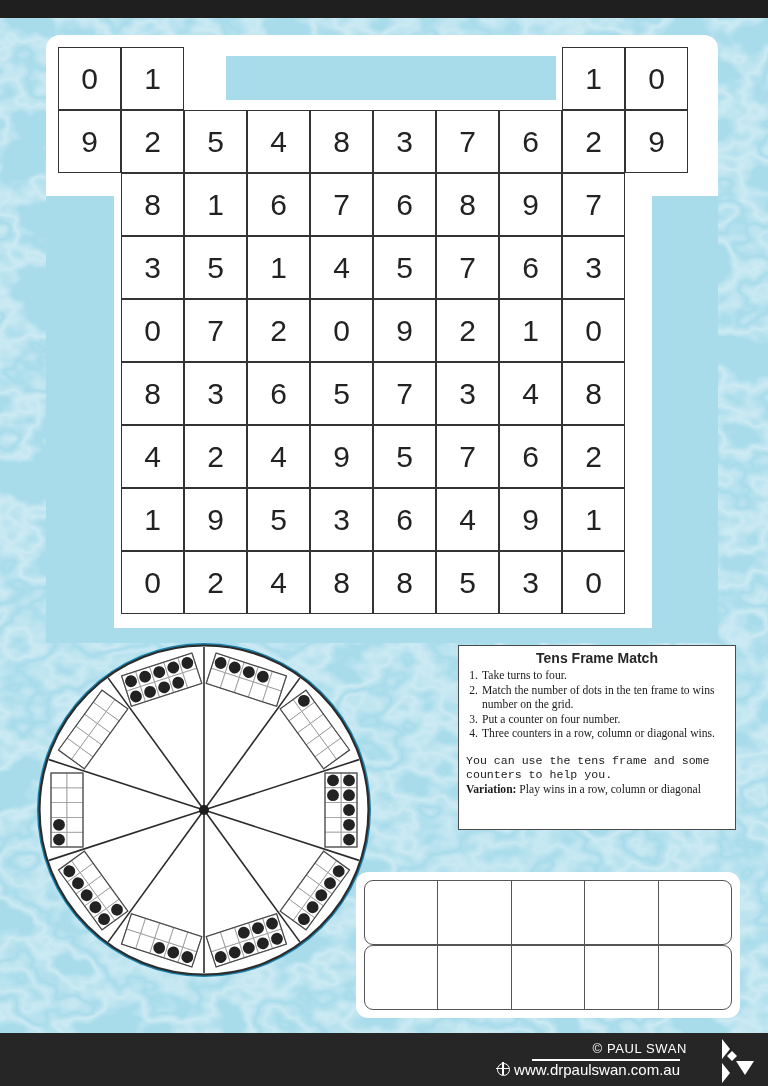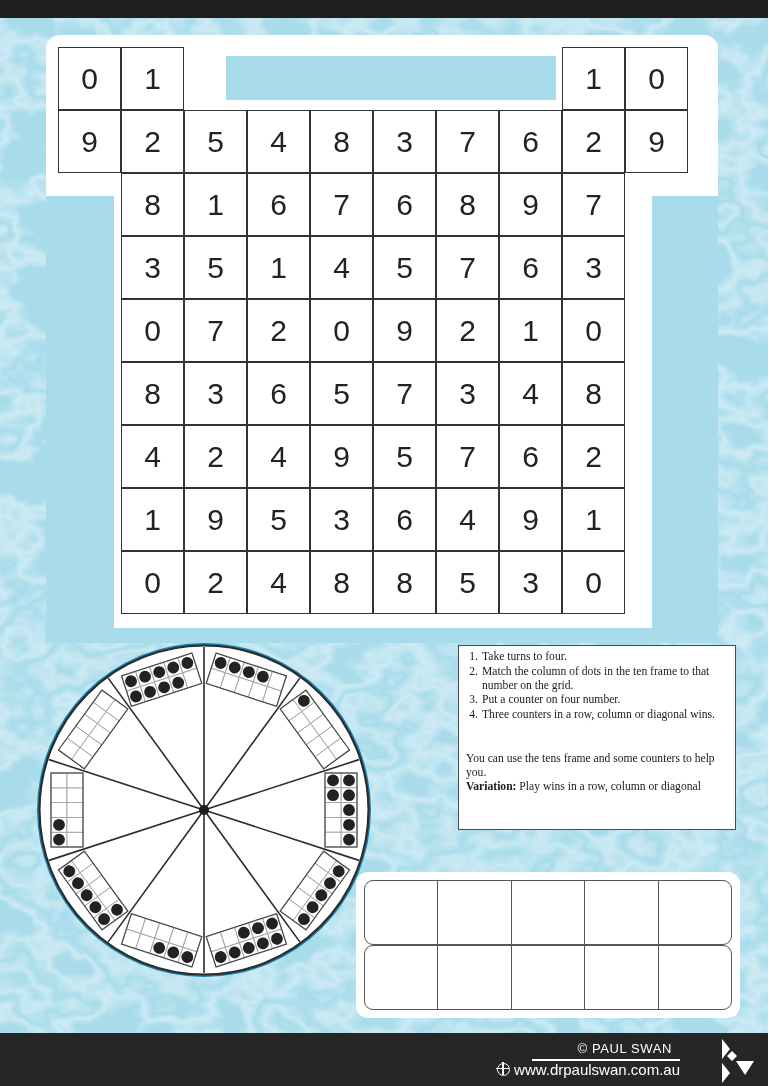--- a/index.html
+++ b/index.html
@@ -74,21 +74,21 @@
     font-family:"Liberation Serif", serif;
     font-size:11.6px; color:#1a1a1a; line-height:1.22;
   }
   .instr h2 {
     text-align:center; font-family:"Liberation Sans", sans-serif;
     font-size:14px; font-weight:bold; color:#262626; margin-bottom:2px;
   }
   .instr ol { list-style:none; }
   .instr ol li { display:flex; gap:4px; margin-bottom:.5px; }
   .instr ol li .num { width:12px; flex:none; text-align:right; }
-  .instr .note { margin-top:30px; }
+  .instr .note { margin-top:13px;font-family:Liberation Mono, monospace; }
   .instr .variation b { font-weight:bold; }
 
   
   .tf-title {
     position:absolute; left:458px; top:852px; width:278px; height:24px;
     z-index:22; text-align:center;
     font-size:18px; font-weight:bold; color:#262626;
     -webkit-text-stroke:3px #ffffff; paint-order:stroke fill;
   }
   .tf-card {
@@ -106,21 +106,21 @@
   }
   .tf-row .tf-c { flex:1; border-right:1.4px solid #555; }
   .tf-row .tf-c:last-child { border-right:none; }
 
   
   .footer {
     position:absolute; left:0; bottom:0; width:768px; height:53px; z-index:50;
     color:#ffffff;
   }
   .foot-copy {
-    position:absolute; right:96px; top:8px;
+    position:absolute; right:81px; top:8px;
     font-size:13px; letter-spacing:.6px; white-space:nowrap;
   }
   .foot-rule {
     position:absolute; right:88px; top:26px; width:148px; height:1.5px; background:#fff;
   }
   .foot-url {
     position:absolute; right:88px; top:28px;
     font-size:15px; white-space:nowrap;
     display:flex; align-items:center; gap:4px;
   }
@@ -422,28 +422,29 @@
           <circle cx="-29.6" cy="8" r="5.920000000000001" fill="#222222"></circle>
           <circle cx="-14.799999999999999" cy="8" r="5.920000000000001" fill="#222222"></circle>
           <circle cx="1.7763568394002505e-15" cy="8" r="5.920000000000001" fill="#222222"></circle>
           <circle cx="14.800000000000006" cy="8" r="5.920000000000001" fill="#222222"></circle>
         </g>
         <circle cx="170" cy="170" r="5" fill="#1d1d1d"></circle>
       </svg>
     </div>
 
   <div class="instr">
+    <h2>Tens Frame Match</h2>
     <ol id="instr-list">
         <li>
           <span class="num">1.</span>
           <span>Take turns to four.</span>
         </li>
         <li>
           <span class="num">2.</span>
-          <span>Match the column of dots in the ten frame to that number on the grid.</span>
+          <span>Match the number of dots in the ten frame to wins number on the grid.</span>
         </li>
         <li>
           <span class="num">3.</span>
           <span>Put a counter on four number.</span>
         </li>
         <li>
           <span class="num">4.</span>
           <span>Three counters in a row, column or diagonal wins.</span>
         </li>
       </ol>

